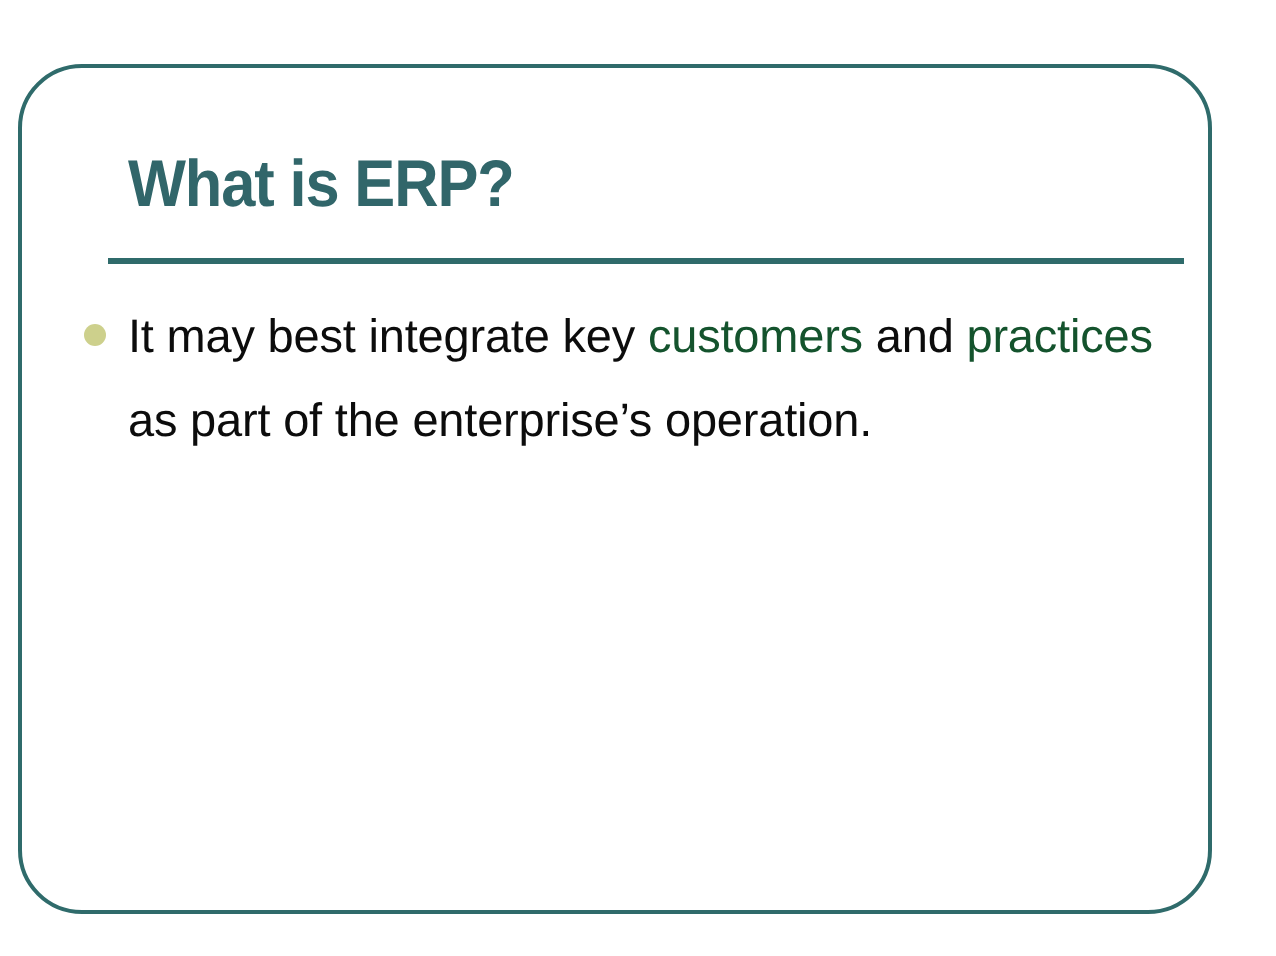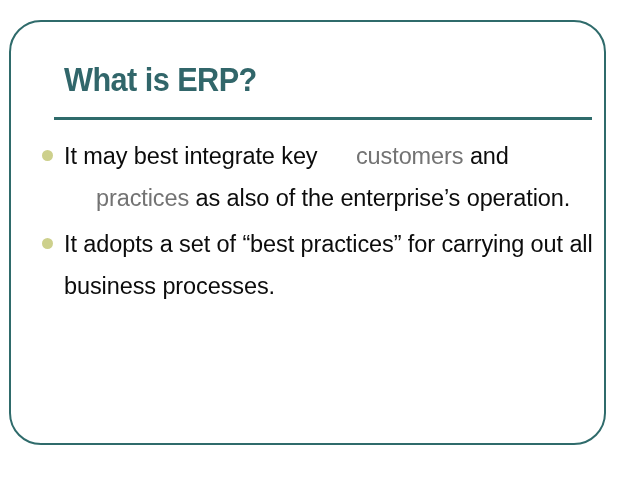--- a/index.html
+++ b/index.html
@@ -12,21 +12,21 @@
     height: 478px;
     overflow: hidden;
     font-family: "Liberation Sans", sans-serif;
     -webkit-font-smoothing: antialiased;
   }
 
   
   .slide {
     position: absolute;
     left: 0;
-    top: 4px;
+    top: 16px;
     width: 638px;
     height: 364px;
     background: #ffffff;
   }
 
   .slide-frame {
     position: absolute;
     left: 9px;
     top: 16px;
     width: 597px;
@@ -92,49 +92,42 @@
     position: absolute;
     left: 4px;
     top: 15px;
     width: 11px;
     height: 11px;
     border-radius: 50%;
     background: #cdd08c;
   }
 
   .hl {
-    color: #737373;
-    margin-left: 32px;
+    color: #14532d;
   }
 </style>
 </head>
 <body>
 
 <div class="slide">
 
   <div class="slide-frame"></div>
 
   <div class="title-block">
     <h1 class="slide-title">What is ERP?</h1>
   </div>
 
   <div class="title-rule"></div>
 
   <ul class="body-list">
 
     <li class="bullet-item">
       <span class="bullet-marker"></span>
       <span class="bullet-text">
-        <span>It may best integrate key </span><span class="hl">customers</span><span> and </span><span class="hl">practices</span><span> as also of the enterprise’s operation.</span>
+        <span>It may best integrate key </span><span class="hl">customers</span><span> and </span><span class="hl">practices</span><span> as part of the enterprise’s operation.</span>
       </span>
     </li>
 
 
-    <li class="bullet-item">
-      <span class="bullet-marker"></span>
-      <span class="bullet-text">
-        <span>It adopts a set of “best practices” for carrying out all business processes.</span>
-      </span>
-    </li>
 
   </ul>
 
 </div>
 
 </body></html>

